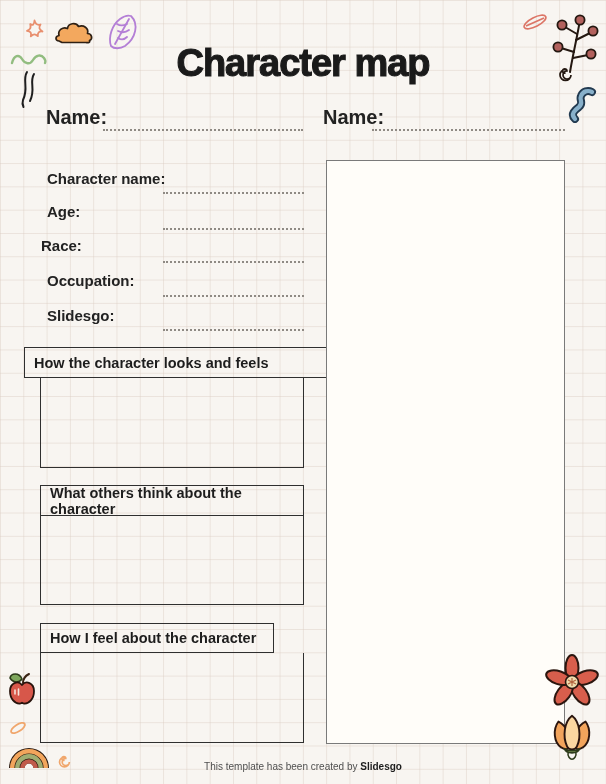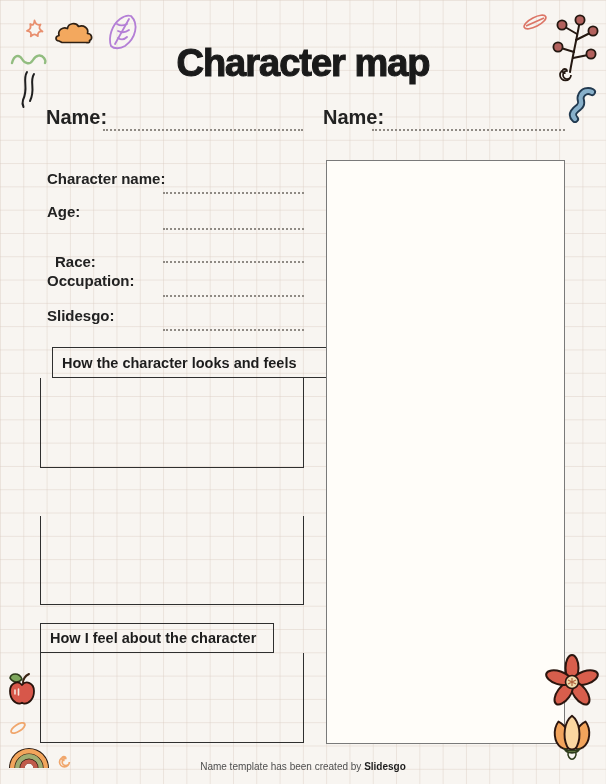--- a/index.html
+++ b/index.html
@@ -44,34 +44,37 @@
 
   <div class="abs lbl hdr-lbl" style="left:323px;top:106px;">Name:</div>
   <div class="abs dotline" style="left:372px;top:129px;width:193px;"></div>
 
   <div class="abs lbl" style="left:47px;top:170px;">Character name:</div>
   <div class="abs dotline" style="left:163px;top:192px;width:141px;"></div>
 
   <div class="abs lbl" style="left:47px;top:203px;">Age:</div>
   <div class="abs dotline" style="left:163px;top:228px;width:141px;"></div>
 
-  <div class="abs lbl" style="left:55px;top:237px;margin-top:16px;">Race:</div>
+  <div class="abs lbl" style="left:41px;top:237px;">Race:</div>
   <div class="abs dotline" style="left:163px;top:261px;width:141px;"></div>
 
   <div class="abs lbl" style="left:47px;top:272px;">Occupation:</div>
   <div class="abs dotline" style="left:163px;top:295px;width:141px;"></div>
 
   <div class="abs lbl" style="left:47px;top:307px;">Slidesgo:</div>
   <div class="abs dotline" style="left:163px;top:329px;width:141px;"></div>
 
-  <div class="abs secbox sec-h" style="left:52px;top:347px;width:308px;height:31px;">
+  <div class="abs secbox sec-h" style="left:24px;top:347px;width:308px;height:31px;">
     <span>How the character looks and feels</span>
   </div>
   <div class="abs secbox sec-c" style="left:40px;top:378px;width:264px;height:90px;"></div>
 
+  <div class="abs secbox sec-h" style="left:40px;top:485px;width:264px;height:31px;">
+    <span>What others think about the character</span>
+  </div>
   <div class="abs secbox sec-c" style="left:40px;top:516px;width:264px;height:89px;"></div>
 
   <div class="abs secbox sec-h" style="left:40px;top:623px;width:234px;height:30px;">
     <span>How I feel about the character</span>
   </div>
   <div class="abs secbox sec-c" style="left:40px;top:653px;width:264px;height:90px;"></div>
 
   <div class="abs panel" style="left:326px;top:160px;width:239px;height:584px;"></div>
 
   <svg class="abs doodle" style="left:22px;top:18px;" width="26" height="26" viewBox="0 0 26 26">
@@ -170,16 +173,16 @@
 
   <svg class="abs doodle" style="left:547px;top:708px;" width="50" height="56" viewBox="0 0 50 58">
     <path d="M11 14 C5 22 6 36 14 41 C18 44 23 43 24 37 C24 28 19 18 11 14 Z" fill="#f2a45c" stroke="#2b160f" stroke-width="2" stroke-linejoin="round"></path>
     <path d="M39 14 C45 22 44 36 36 41 C32 44 27 43 26 37 C26 28 31 18 39 14 Z" fill="#f2a45c" stroke="#2b160f" stroke-width="2" stroke-linejoin="round"></path>
     <path d="M25 8 C17 14 15 30 20 40 C22 44 28 44 30 40 C35 30 33 14 25 8 Z" fill="#fbd7a0" stroke="#2b160f" stroke-width="2" stroke-linejoin="round"></path>
     <path d="M17 42 C19 48 31 48 33 42 C29 45 21 45 17 42 Z" fill="#8fae62" stroke="#2c3a1a" stroke-width="1.6" stroke-linejoin="round"></path>
     <path d="M21 46 C20 50 23 53 25 53 C27 53 30 50 29 46" fill="none" stroke="#2c3a1a" stroke-width="1.6"></path>
   </svg>
 
   <div class="abs footer">
-    <span>Name template has been created by </span><b>Slidesgo</b>
+    <span>This template has been created by </span><b>Slidesgo</b>
   </div>
 
 </div>
 
 </body></html>

